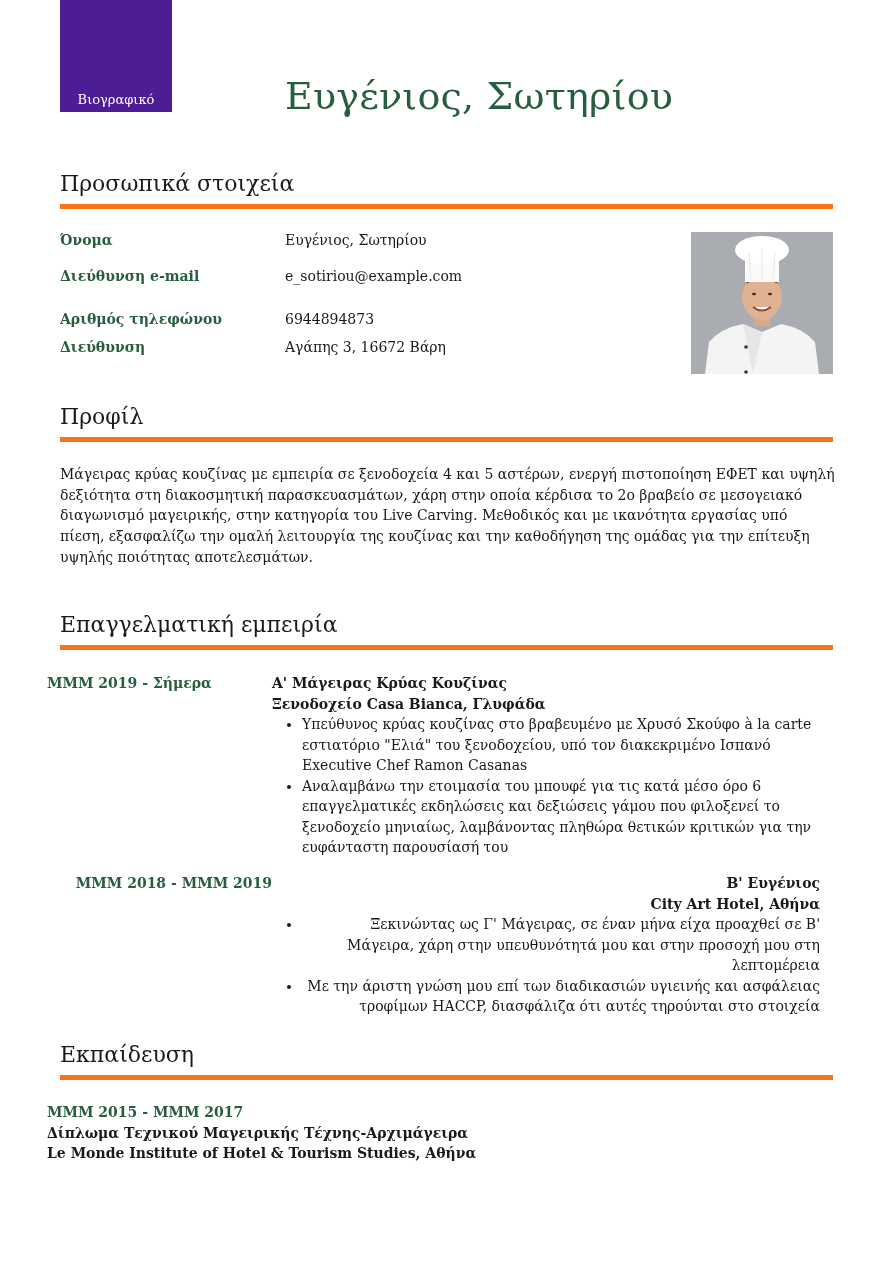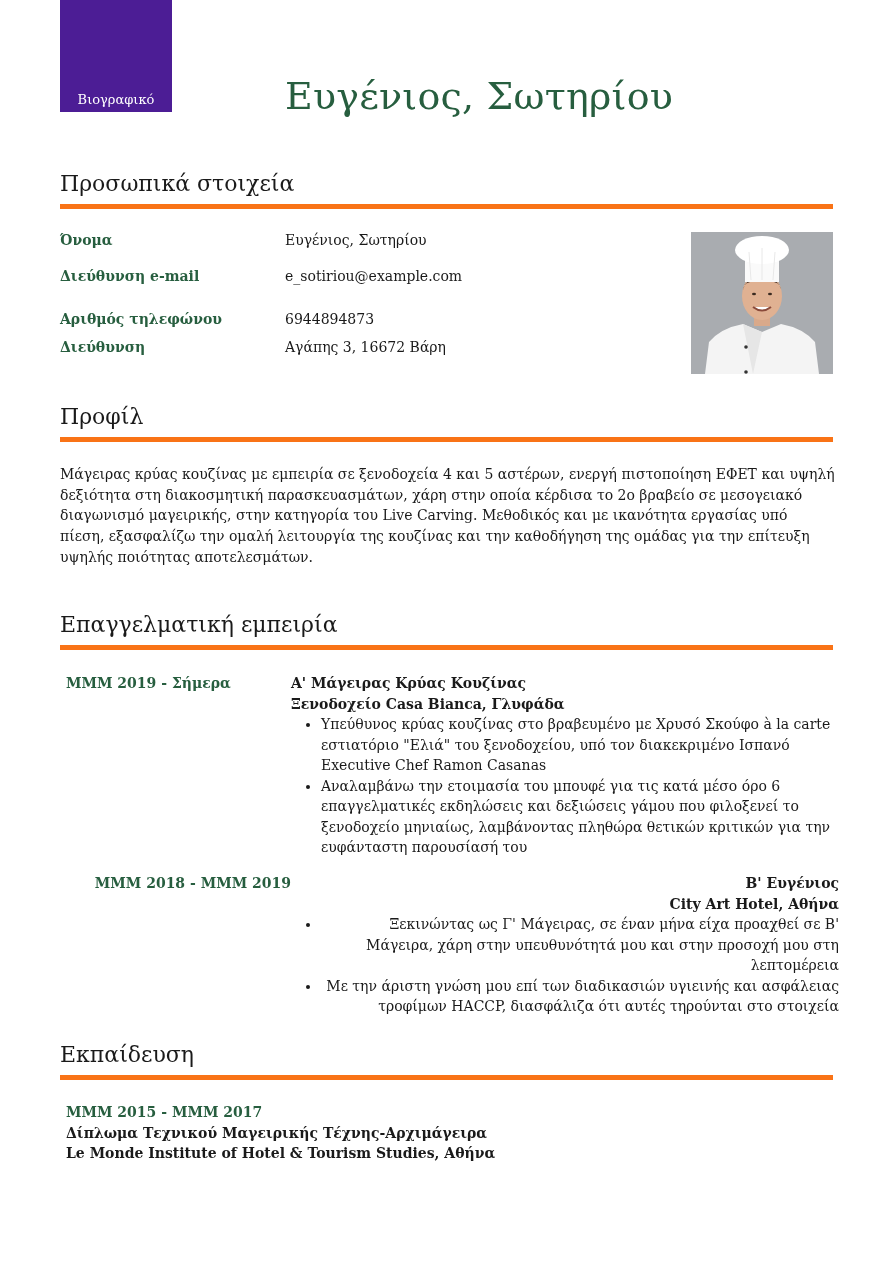--- a/index.html
+++ b/index.html
@@ -79,21 +79,21 @@
       position: absolute;
       left: 60px;
       top: 464px;
       width: 775px;
       font-size: 14px;
       line-height: 20.7px;
       margin: 0;
     }
     .entry {
       position: absolute;
-      left: 66px;
+      left: 47px;
       width: 773px;
       display: flex;
       font-size: 14px;
       line-height: 20.5px;
     }
     .entry-date {
       width: 225px;
       flex-shrink: 0;
       color: #275e3f;
       font-weight: bold;

